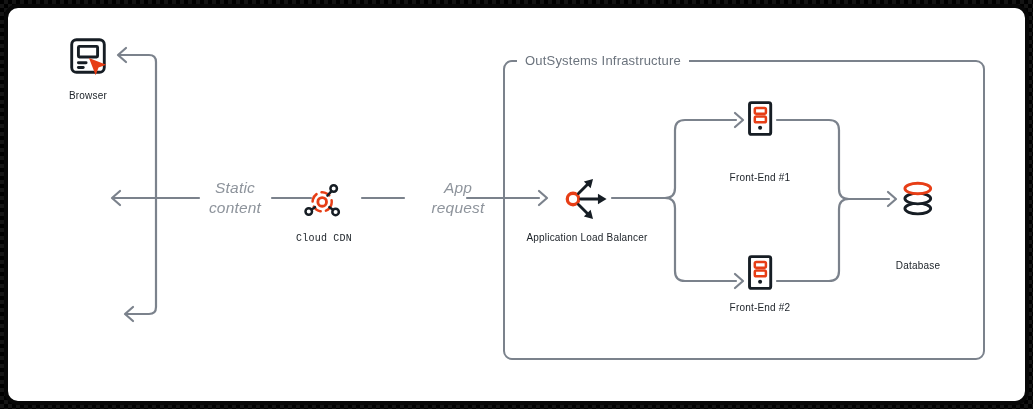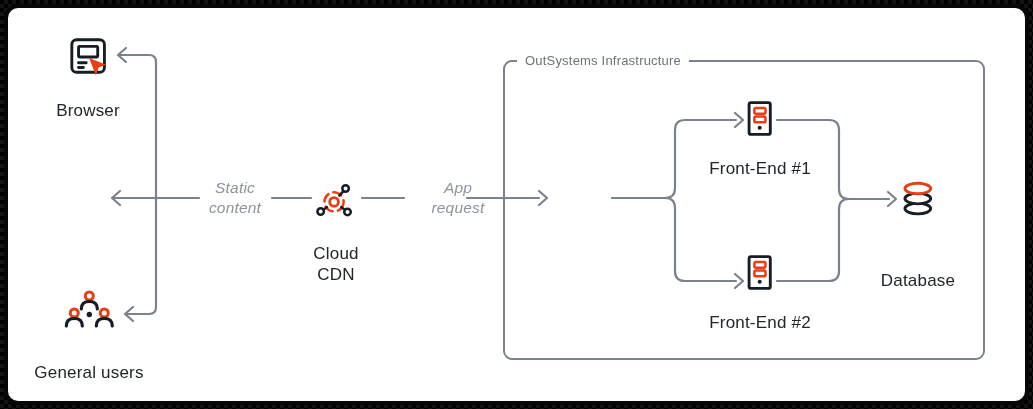--- a/index.html
+++ b/index.html
@@ -27,21 +27,21 @@
   }
   
   .flow{position:absolute;left:0;top:0;z-index:2;}
   .flow path{stroke:var(--line);stroke-width:2.2;fill:none;stroke-linecap:round;stroke-linejoin:round;}
   
   .node{
     position:absolute;display:flex;flex-direction:column;align-items:center;
     transform:translateX(-50%);z-index:3;text-align:center;
   }
   .node .label{
-    margin-top:21px;color:var(--label);font-size:17px;line-height:21px;letter-spacing:.2px;
+    margin-top:6px;color:var(--label);font-size:10px;line-height:21px;letter-spacing:.2px;
   }
   .w70{max-width:70px;} .w125{max-width:125px;} .w130{max-width:130px;white-space:nowrap;}
   .edge-label{
     position:absolute;transform:translate(-50%,-50%);z-index:3;
     color:var(--muted);font-size:15.5px;line-height:20px;text-align:center;max-width:84px;letter-spacing:.2px;font-style:italic;
   }
   
   svg.icon{display:block;}
   svg.icon *{fill:none;stroke-linecap:round;stroke-linejoin:round;}
   svg.icon .ink{stroke:var(--ink);}
@@ -87,49 +87,53 @@
       <rect class="ink" x="7" y="7" width="34" height="34" rx="5" stroke-width="3"></rect>
       <rect class="ink" x="14" y="14" width="20" height="11" rx="1" stroke-width="3"></rect>
       <path class="ink" d="M14 31 H22" stroke-width="3"></path>
       <path class="ink" d="M14 36 H19" stroke-width="3"></path>
       <path class="fill-acc" d="M25 26 L43 33 L35 36 L32 44 Z"></path>
     </svg>
     <div class="label">Browser</div>
   </div>
 
 
-  <div class="node" style="left:89px;top:289px;">
-    <svg class="icon" width="52" height="52" viewBox="0 0 52 52">
-      <circle class="acc" cx="26" cy="7" r="4" stroke-width="3"></circle>
-      <path class="ink" d="M18 20 Q18 12.5 26 12.5 Q34 12.5 34 20" stroke-width="3.2"></path>
-      <circle class="acc" cx="11" cy="24" r="4" stroke-width="3"></circle>
-      <path class="ink" d="M3 37 Q3 29.5 11 29.5 Q19 29.5 19 37" stroke-width="3.2"></path>
-      <circle class="acc" cx="41" cy="24" r="4" stroke-width="3"></circle>
-      <path class="ink" d="M33 37 Q33 29.5 41 29.5 Q49 29.5 49 37" stroke-width="3.2"></path>
-      <circle class="fill-ink" cx="26" cy="25.5" r="2.7"></circle>
-    </svg>
-    <div class="label w130">General users</div>
-  </div>
 
-  <div class="node" style="left:336px;top:176px;">
+  <div class="node" style="left:324px;top:176px;font-family:Liberation Mono, monospace;">
     <svg class="icon" width="46" height="46" viewBox="0 0 48 48">
       <circle class="acc" cx="22" cy="27" r="4.5" stroke-width="3"></circle>
       <circle class="acc" cx="22" cy="27" r="10" stroke-width="2.6" stroke-dasharray="9 5.5" transform="rotate(15 22 27)"></circle>
       <path class="ink" d="M27.5 20.5 L31.5 16" stroke-width="2.6"></path>
       <circle class="ink" cx="34" cy="13" r="3.4" stroke-width="2.6"></circle>
       <path class="ink" d="M14.5 32.5 L11 35" stroke-width="2.6"></path>
       <circle class="ink" cx="8" cy="37" r="3.4" stroke-width="2.6"></circle>
       <path class="ink" d="M29.5 32.5 L33 35" stroke-width="2.6"></path>
       <circle class="ink" cx="36" cy="37.5" r="3.4" stroke-width="2.6"></circle>
     </svg>
     <div class="label w70">Cloud CDN</div>
   </div>
 
+  <div class="node" style="left:587px;top:177px;">
+    <svg class="icon" width="46" height="44" viewBox="0 0 48 44">
+      <circle class="acc" cx="9" cy="22" r="6" stroke-width="3.4"></circle>
+      <line class="ink" x1="17" y1="22" x2="36" y2="22" stroke-width="3"></line>
+      <path class="fill-ink" d="M35 16.5 L44 22 L35 27.5 Z"></path>
+      <g transform="translate(9 22) rotate(-45)">
+        <line class="ink" x1="8" y1="0" x2="22" y2="0" stroke-width="3"></line>
+        <path class="fill-ink" d="M21 -5 L29.5 0 L21 5 Z"></path>
+      </g>
+      <g transform="translate(9 22) rotate(45)">
+        <line class="ink" x1="8" y1="0" x2="22" y2="0" stroke-width="3"></line>
+        <path class="fill-ink" d="M21 -5 L29.5 0 L21 5 Z"></path>
+      </g>
+    </svg>
+    <div class="label w125">Application Load Balancer</div>
+  </div>
 
-  <div class="node" style="left:760px;top:100px;">
+  <div class="node" style="left:760px;top:100px;gap:24px;">
     <svg class="icon" width="27" height="37" viewBox="0 0 28 38">
       <rect class="ink" x="3" y="2.5" width="22" height="33" rx="2" stroke-width="3"></rect>
       <rect class="acc" x="8.5" y="8" width="11.5" height="6" rx="1.5" stroke-width="2.6"></rect>
       <rect class="acc" x="8.5" y="17" width="11.5" height="6" rx="1.5" stroke-width="2.6"></rect>
       <circle class="fill-ink" cx="14" cy="28.5" r="2.1"></circle>
     </svg>
     <div class="label w130">Front-End #1</div>
   </div>
 
   <div class="node" style="left:760px;top:254px;">

